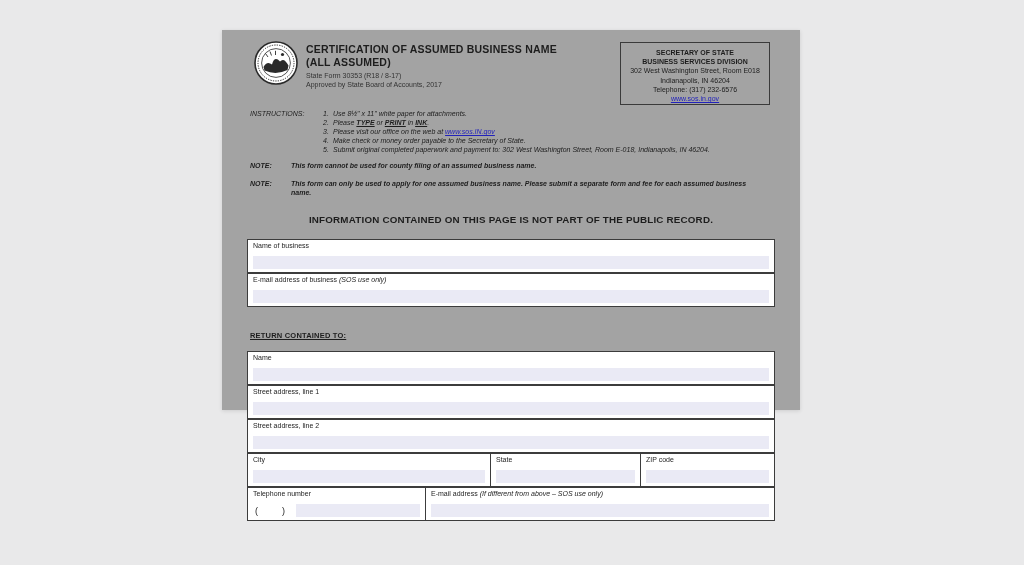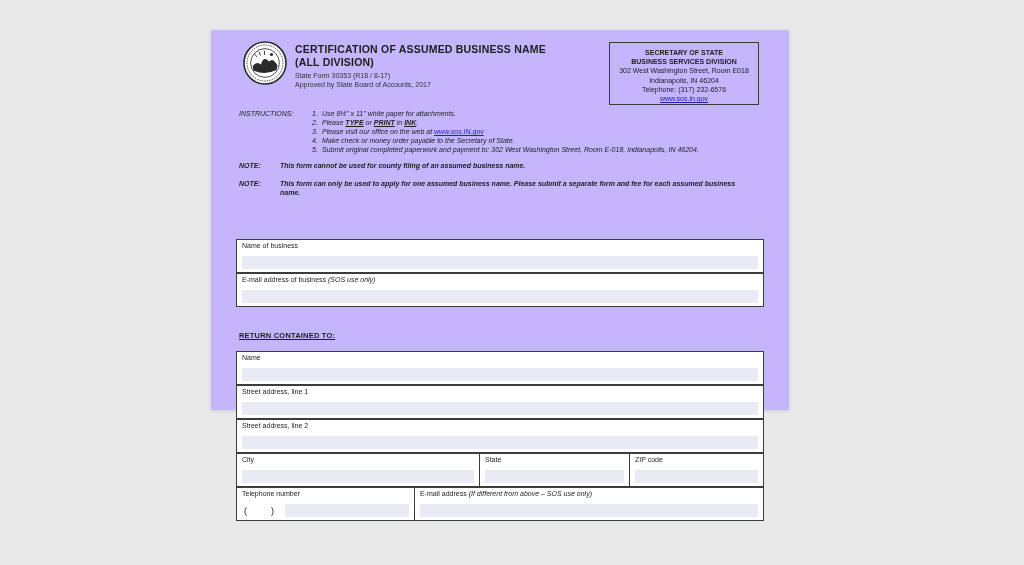--- a/index.html
+++ b/index.html
@@ -4,22 +4,22 @@
 <style>
   * { margin:0; padding:0; box-sizing:border-box; }
   html,body { width:1024px; height:565px; overflow:hidden; }
   body {
     background:#e9e9ea;
     font-family:"Liberation Sans", sans-serif;
     color:#1d1d1d;
     position:relative;
   }
   .paper {
-    position:absolute; left:211px; top:30px; width:578px; height:380px;
-    background:#c4b5fd;
+    position:absolute; left:222px; top:30px; width:578px; height:380px;
+    background:#a3a3a3;
     box-shadow:0 1px 4px rgba(0,0,0,.12);
   }
   
   .seal { position:absolute; left:31px; top:10px; width:46px; height:46px; }
   .title-block { position:absolute; left:84px; top:13px; }
   .title-line { font-size:10.5px; font-weight:bold; letter-spacing:.2px; line-height:13px; }
   .form-meta { font-size:7px; line-height:8.5px; color:#333; }
   .form-meta.first { margin-top:3px; }
   .agency-box {
     position:absolute; left:398px; top:12px; width:150px; height:63px;
@@ -88,21 +88,21 @@
       <circle cx="23" cy="23" r="18" fill="none" stroke="#2a2a2a" stroke-width="1" stroke-dasharray="1.3 1.2"></circle>
       <circle cx="23" cy="23" r="14.4" fill="none" stroke="#2a2a2a" stroke-width="0.8"></circle>
       <path d="M10.5 27 Q14 20.5 19 24.5 Q21.5 15.5 27 21.5 Q31 17 35.5 25.5 L34.5 30 Q23 35.5 11.5 30.5 Z" fill="#2a2a2a"></path>
       <path d="M15 17 L12.5 13.5 M18.5 15.5 L17 11.5 M22.5 15 L22.5 10.8" stroke="#2a2a2a" stroke-width="0.9" fill="none"></path>
       <circle cx="29.5" cy="14.5" r="1.6" fill="#2a2a2a"></circle>
     </svg>
   </div>
 
   <div class="title-block">
     <div class="title-line">CERTIFICATION OF ASSUMED BUSINESS NAME</div>
-    <div class="title-line">(ALL DIVISION)</div>
+    <div class="title-line">(ALL ASSUMED)</div>
     <div class="form-meta first">State Form 30353 (R18 / 8-17)</div>
     <div class="form-meta">Approved by State Board of Accounts, 2017</div>
   </div>
 
   <div class="agency-box">
     <div class="agency-bold">SECRETARY OF STATE</div>
     <div class="agency-bold">BUSINESS SERVICES DIVISION</div>
     <div>302 West Washington Street, Room E018</div>
     <div>Indianapolis, IN 46204</div>
     <div>Telephone: (317) 232-6576</div>
@@ -137,20 +137,21 @@
 
   <div class="note-row n1">
     <span class="note-label">NOTE:</span>
     <span class="note-text">This form cannot be used for county filing of an assumed business name.</span>
   </div>
   <div class="note-row n2">
     <span class="note-label">NOTE:</span>
     <span class="note-text">This form can only be used to apply for one assumed business name.  Please submit a separate form and fee for each assumed business name.</span>
   </div>
 
+  <div class="banner">INFORMATION CONTAINED ON THIS PAGE IS NOT PART OF THE PUBLIC RECORD.</div>
 
   <div class="tbl tbl1">
     <div class="frow">
       <div class="flabel">Name of business</div>
       <input class="finput" type="text" value="" style="">
     </div>
     <div class="frow">
       <div class="flabel"><span>E-mail address of business </span><span class="it">(SOS use only)</span></div>
       <input class="finput" type="text" value="" style="">
     </div>

